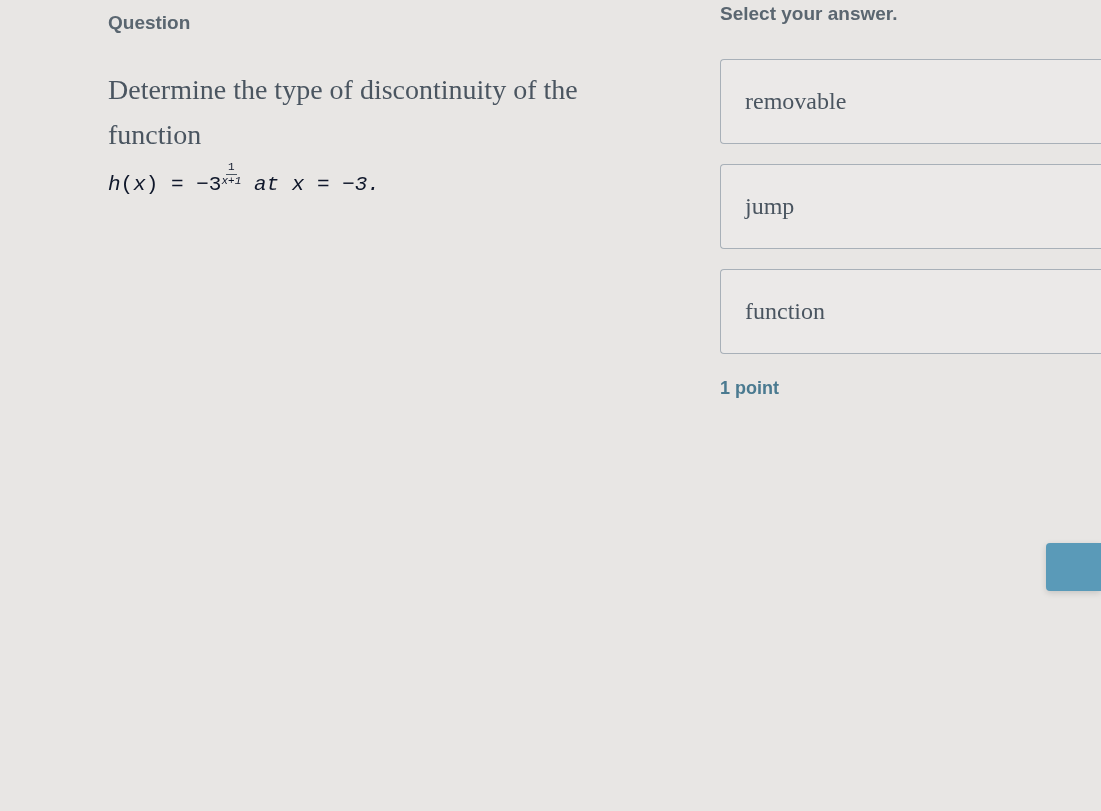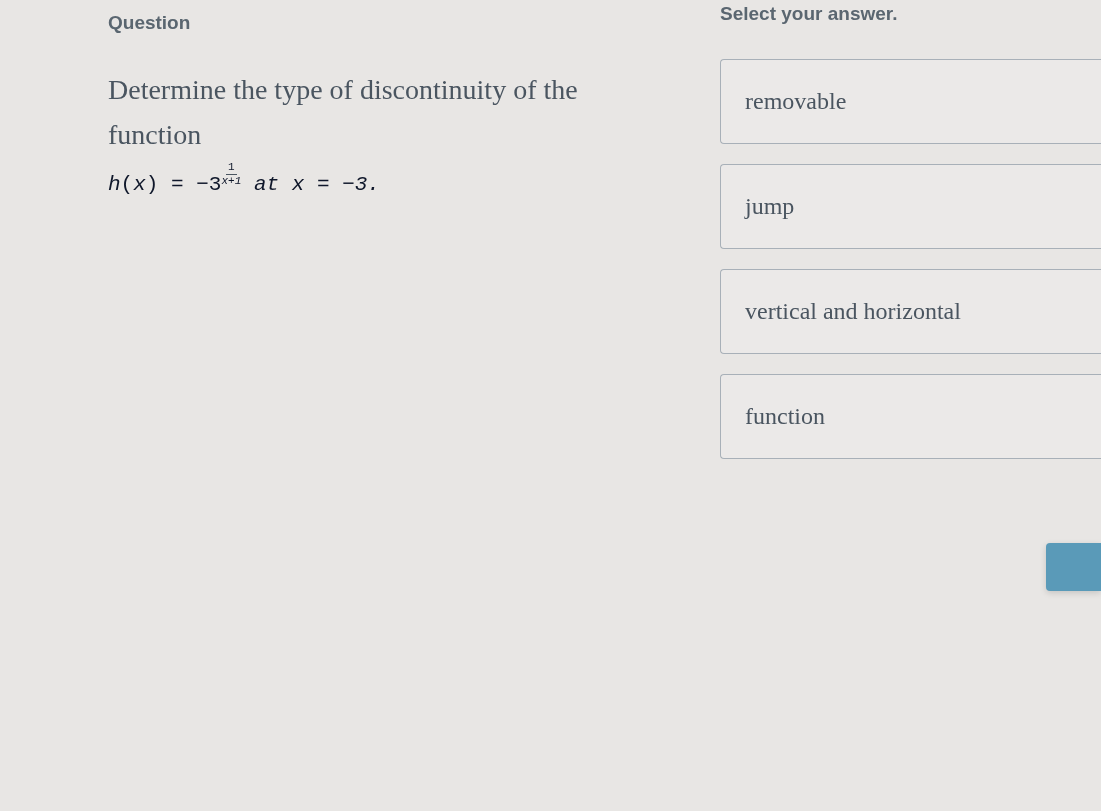--- a/index.html
+++ b/index.html
@@ -133,18 +133,20 @@
             <span class="frac-den">x+1</span>
           </span></span>
       <span> at </span><span class="func">x = −3.</span>
     </div>
   </div>
 
   <div class="right-col">
     <div class="section-heading">Select your answer.</div>
     <div class="answer-option">removable</div>
     <div class="answer-option">jump</div>
-    <div class="answer-option">vertical and horizontal</div>
     <div class="answer-option">function</div>
+    <div class="points-row">
+      <div class="points-label">1 point</div>
+    </div>
   </div>
 </div>
 
 <button class="submit-btn"></button>
 
 </body></html>

